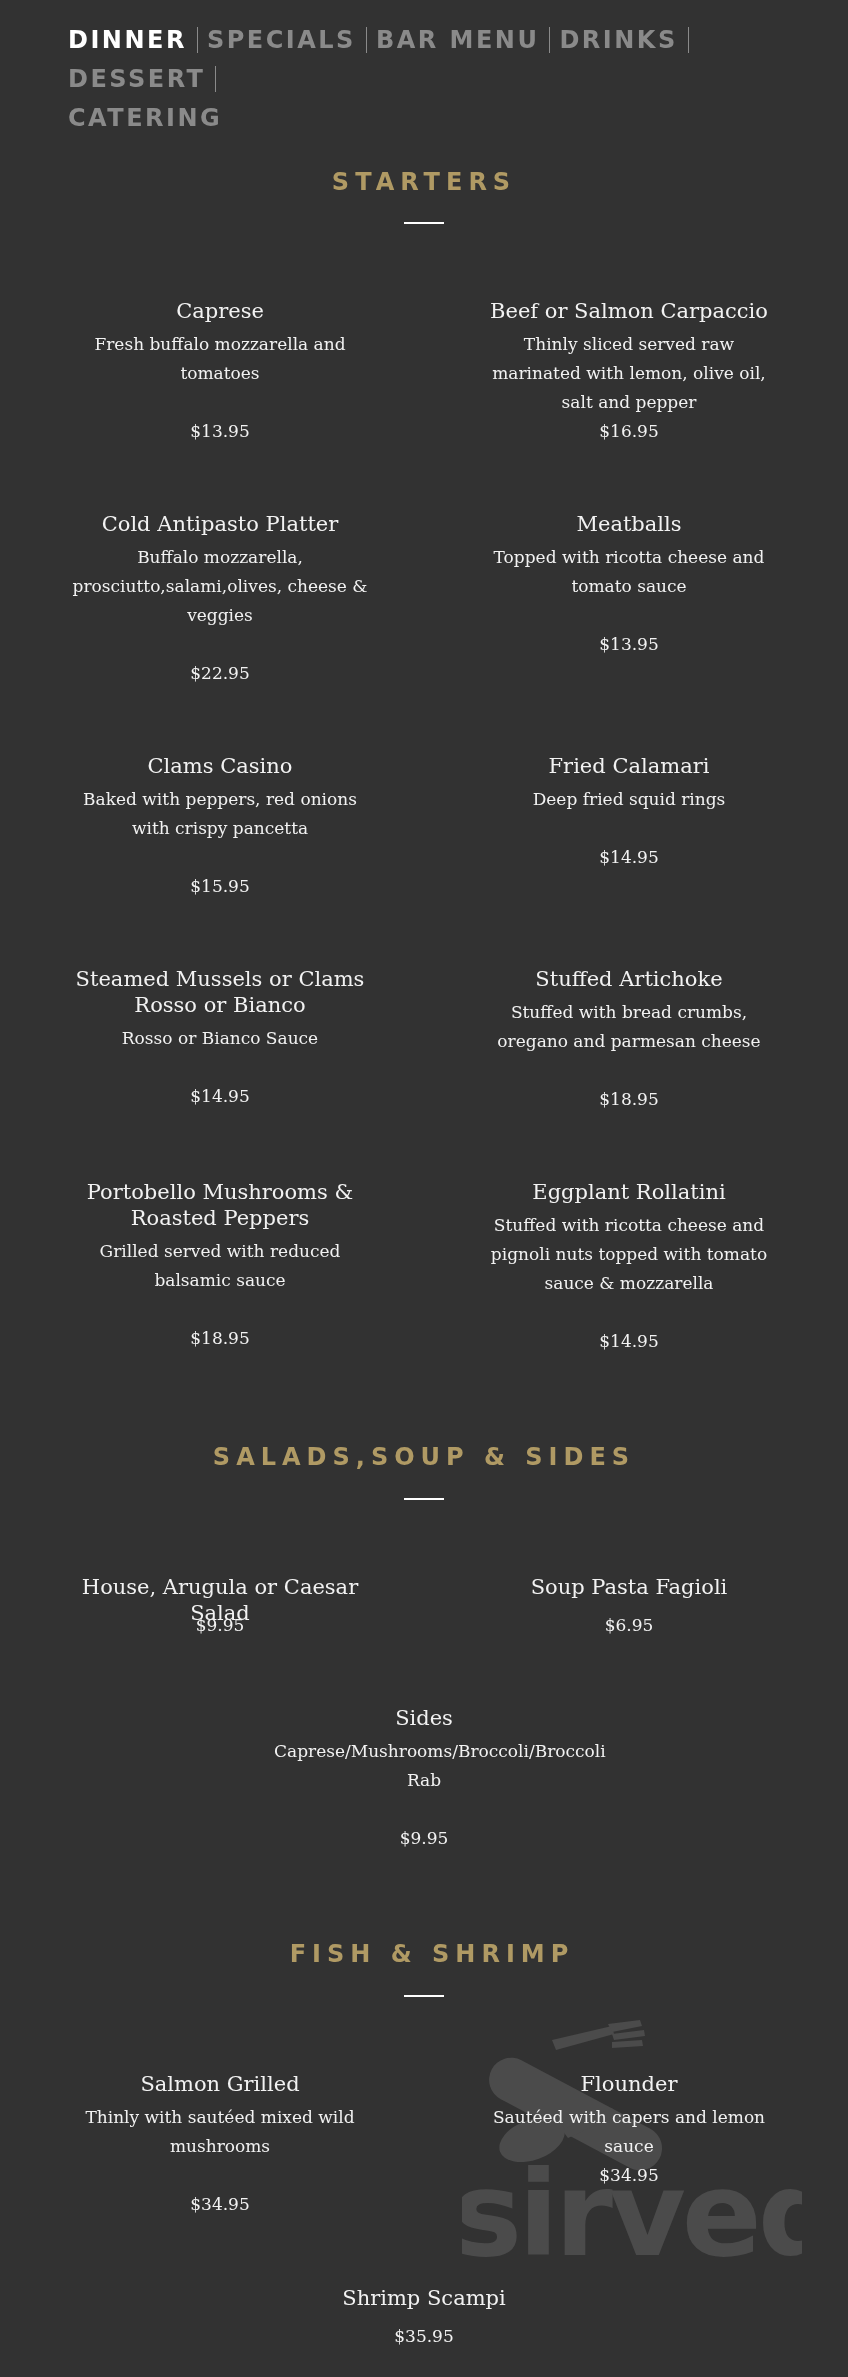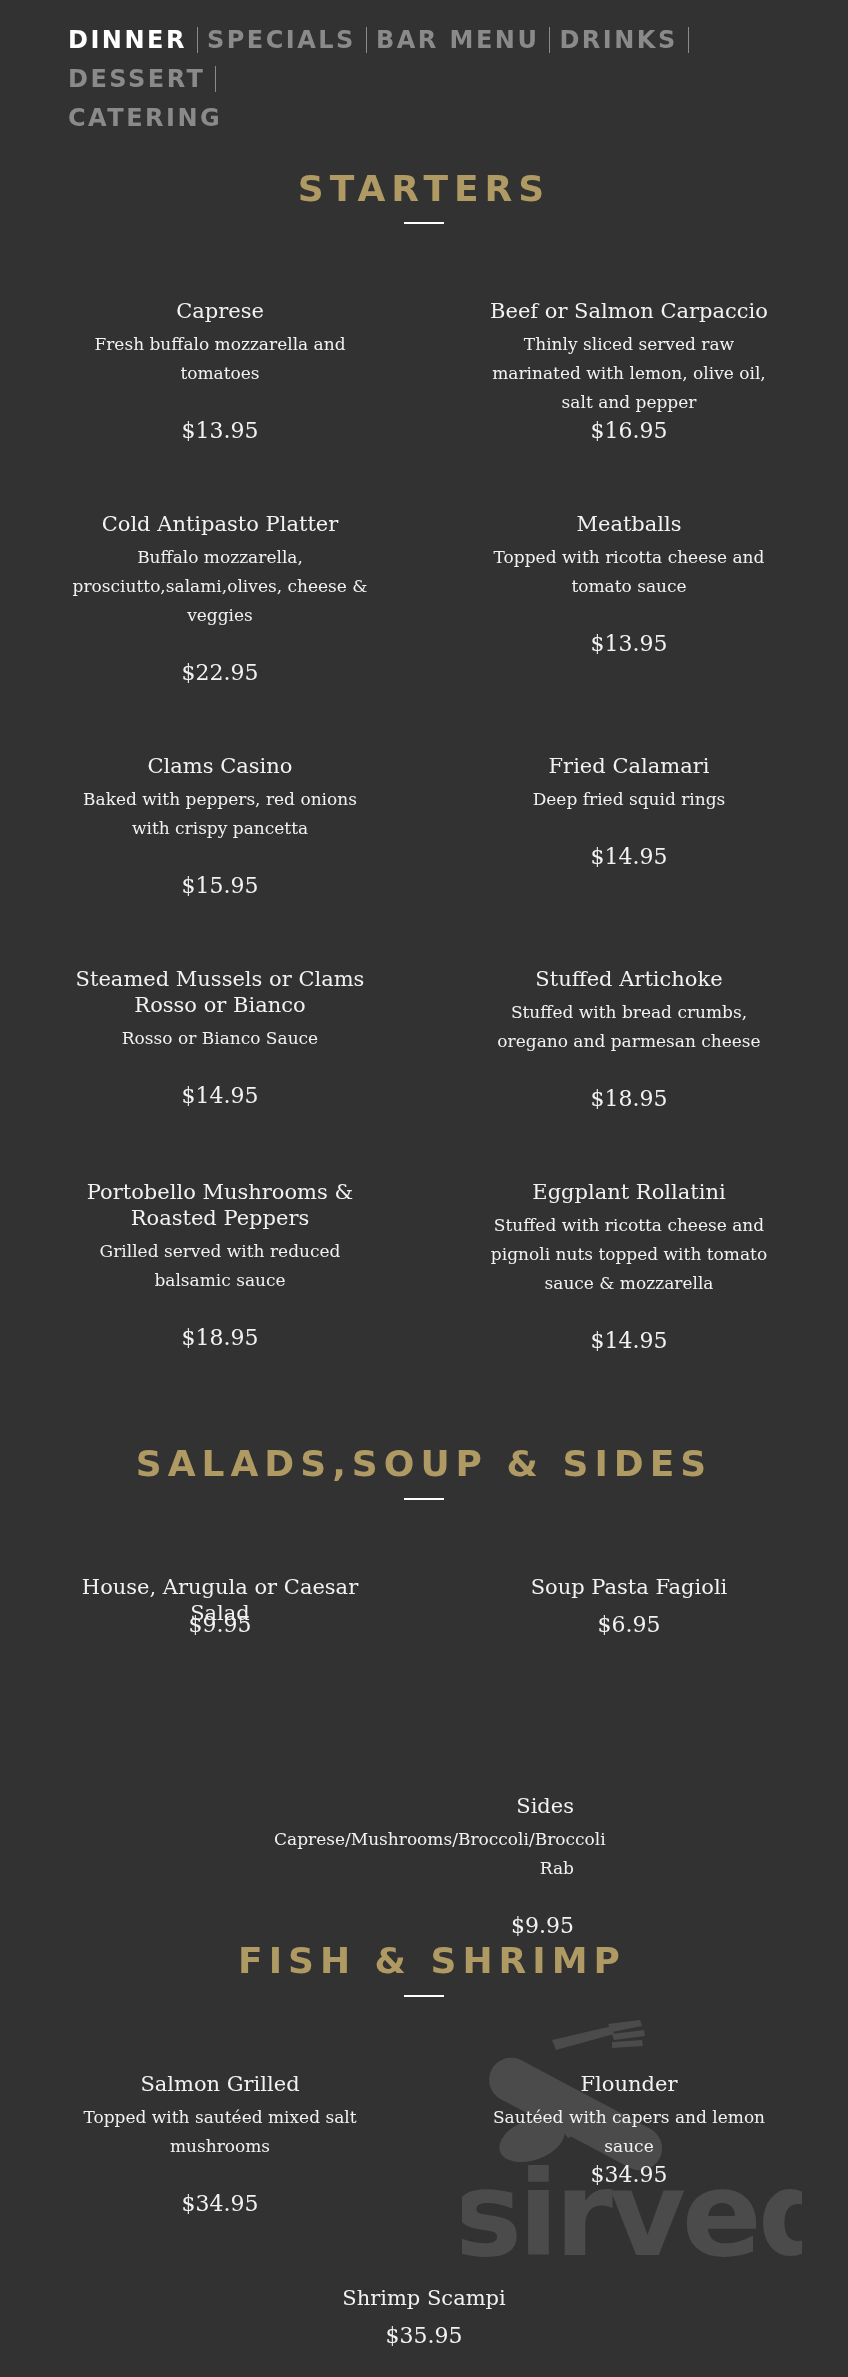--- a/index.html
+++ b/index.html
@@ -9,28 +9,28 @@
   }
   .nav { position:absolute; left:68px; top:22px; width:720px; line-height:36px; }
   .nav-item {
     display:inline-block; font-family:"DejaVu Sans", sans-serif; font-weight:bold;
     font-size:24px; letter-spacing:2.5px; color:#8a8a8a; text-decoration:none; cursor:pointer;
   }
   .nav-item.active { color:#ffffff; }
   .nav-sep { display:inline-block; width:1px; height:26px; background:#8a8a8a; vertical-align:-5px; margin:0 9px 0 10px; }
   .section-title {
     position:absolute; left:0; width:848px; text-align:center;
-    font-family:"DejaVu Sans", sans-serif; font-weight:bold; font-size:36px; letter-spacing:6px;
+    font-family:"DejaVu Sans", sans-serif; font-weight:bold; font-size:24px; letter-spacing:6px;
     color:#b09a64;
   }
   .rule { position:absolute; left:404px; width:40px; height:2px; background:#ffffff; }
   .item { position:absolute; width:300px; text-align:center; }
   .item .name { font-size:21px; line-height:26px; margin:0; }
   .item .desc { font-size:17px; line-height:29px; margin:6px 0 0 0; }
-  .item .price { font-size:22px; line-height:26px; margin:0; position:absolute; left:0; width:100%; }
+  .item .price { font-size:17px; line-height:26px; margin:0; position:absolute; left:0; width:100%; }
   .col-l { left:70px; }
   .col-r { left:479px; }
   .col-c { left:274px; }
   .watermark { position:absolute; left:462px; top:2020px; width:340px; height:240px; pointer-events:none; }
 </style>
 </head>
 <body>
 
 <nav class="nav">
   <a class="nav-item active">DINNER</a><span class="nav-sep"></span><a class="nav-item">SPECIALS</a><span class="nav-sep"></span><a class="nav-item">BAR MENU</a><span class="nav-sep"></span><a class="nav-item">DRINKS</a><span class="nav-sep"></span><a class="nav-item">DESSERT</a><span class="nav-sep"></span><br><a class="nav-item">CATERING</a>
@@ -109,32 +109,32 @@
 <div class="rule" style="top:1498px;"></div>
 
 <div class="item col-l" style="top:1574px;">
   <p class="name">House, Arugula or Caesar Salad</p>
   <p class="price" style="top:38px;">$9.95</p>
 </div>
 <div class="item col-r" style="top:1574px;">
   <p class="name">Soup Pasta Fagioli</p>
   <p class="price" style="top:38px;">$6.95</p>
 </div>
-<div class="item col-c" style="top:1793px;text-align:right;">
+<div class="item col-c" style="top:1705px;">
   <p class="name">Sides</p>
   <p class="desc">Caprese/Mushrooms/Broccoli/Broccoli Rab</p>
   <p class="price" style="top:120px;">$9.95</p>
 </div>
 
 <div class="section-title" style="top:1940px;padding-left:8px;">FISH &amp; SHRIMP</div>
 <div class="rule" style="top:1995px;"></div>
 
 <div class="item col-l" style="top:2071px;">
   <p class="name">Salmon Grilled</p>
-  <p class="desc">Topped with sautéed mixed salt mushrooms</p>
+  <p class="desc">Thinly with sautéed mixed wild mushrooms</p>
   <p class="price" style="top:120px;">$34.95</p>
 </div>
 <div class="item col-r" style="top:2071px;">
   <p class="name">Flounder</p>
   <p class="desc">Sautéed with capers and lemon sauce</p>
   <p class="price" style="top:91px;">$34.95</p>
 </div>
 <div class="item col-c" style="top:2285px;">
   <p class="name">Shrimp Scampi</p>
   <p class="price" style="top:38px;">$35.95</p>

